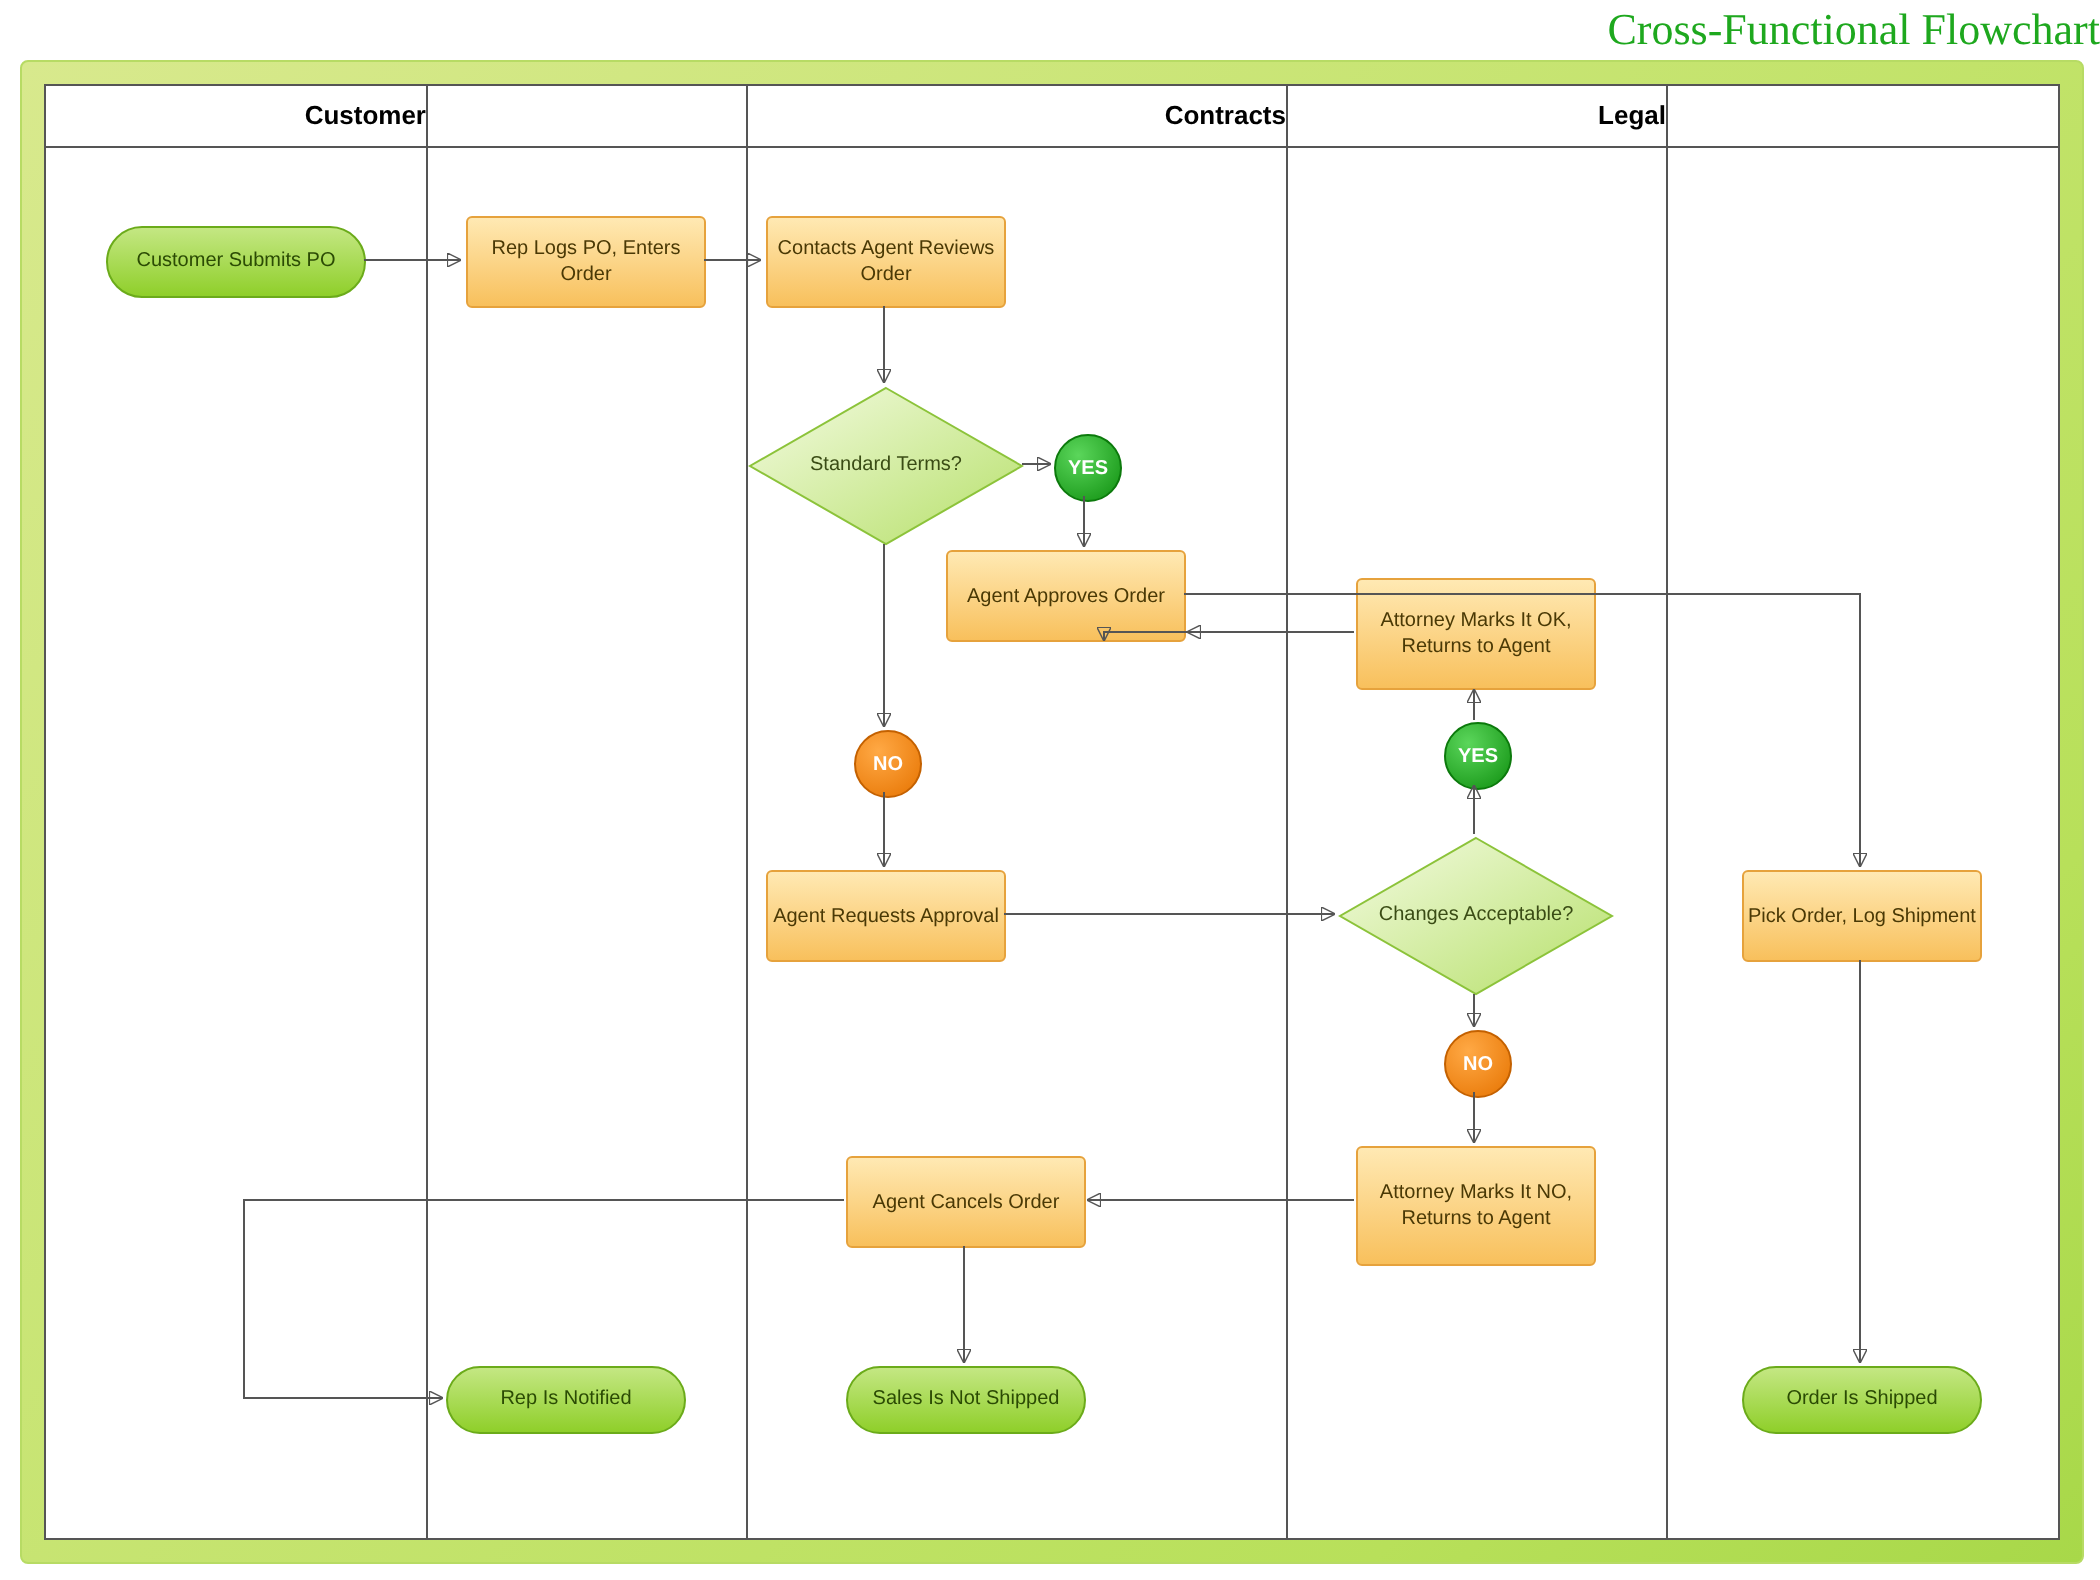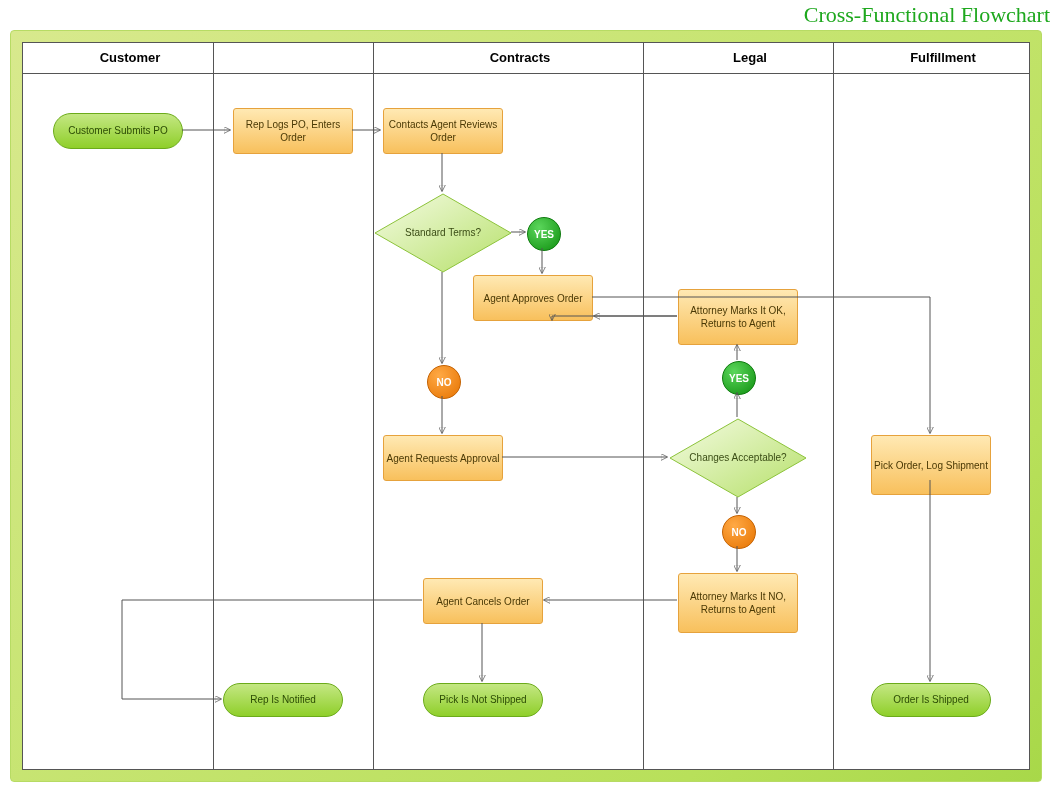--- a/index.html
+++ b/index.html
@@ -15,22 +15,22 @@
     font-size:22px;color:#1ea81e;font-family:Georgia,serif;
   }
   
   .lanes{
     position:absolute;left:22px;top:42px;width:1006px;height:726px;
     background:#fff;border:1px solid #555;
   }
   .lane-divider{position:absolute;top:0;bottom:0;width:1px;background:#555;}
   .hdr-divider{position:absolute;left:0;right:0;top:30px;height:1px;background:#555;}
   .lane-hdr{
-    position:absolute;top:0;height:30px;line-height:30px;text-align:center;
-    font-size:13px;font-weight:bold;color:#000;margin-left:12px;
+    position:absolute;top:0;height:30px;line-height:30px;text-align:right;
+    font-size:13px;font-weight:bold;color:#000;
   }
   
   .process{
     position:absolute;background:linear-gradient(180deg,#ffe9b3 0%,#f8c05c 100%);
     border:1px solid #e6a23c;border-radius:3px;font-size:10px;color:#4a3905;
     display:flex;align-items:center;justify-content:center;text-align:center;
     padding:2px;box-sizing:border-box;line-height:1.3;
   }
   .terminator{
     position:absolute;background:linear-gradient(180deg,#c4e783 0%,#8fcf2a 100%);
@@ -66,21 +66,20 @@
     <div class="hdr-divider"></div>
 
     <div class="lane-divider" style="left:190px"></div>
     <div class="lane-divider" style="left:350px"></div>
     <div class="lane-divider" style="left:620px"></div>
     <div class="lane-divider" style="left:810px"></div>
 
     <div class="lane-hdr" style="left:0;width:190px">Customer</div>
     <div class="lane-hdr" style="left:350px;width:270px">Contracts</div>
     <div class="lane-hdr" style="left:620px;width:190px">Legal</div>
-    <div class="lane-hdr" style="left:810px;width:196px">Fulfillment</div>
 
     <div class="terminator" style="left:30px;top:70px;width:130px;height:36px">Customer Submits PO</div>
 
     <div class="process" style="left:210px;top:65px;width:120px;height:46px">Rep Logs PO, Enters Order</div>
 
     <div class="process" style="left:360px;top:65px;width:120px;height:46px">Contacts Agent Reviews Order</div>
 
     <div class="decision" style="left:351px;top:150px;width:138px;height:80px">
       <svg width="138" height="80" viewBox="0 0 138 80">
         <defs>
@@ -117,25 +116,25 @@
       </svg>
       <span>Changes Acceptable?</span>
     </div>
 
     <div class="badge no" style="left:699px;top:472px">NO</div>
 
     <div class="process" style="left:655px;top:530px;width:120px;height:60px">Attorney Marks It NO, Returns to Agent</div>
 
     <div class="process" style="left:400px;top:535px;width:120px;height:46px">Agent Cancels Order</div>
 
-    <div class="process" style="left:848px;top:392px;width:120px;height:60px">Pick Order, Log Shipment</div>
+    <div class="process" style="left:848px;top:392px;width:120px;height:46px">Pick Order, Log Shipment</div>
 
     <div class="terminator" style="left:200px;top:640px;width:120px;height:34px">Rep Is Notified</div>
 
-    <div class="terminator" style="left:400px;top:640px;width:120px;height:34px">Pick Is Not Shipped</div>
+    <div class="terminator" style="left:400px;top:640px;width:120px;height:34px">Sales Is Not Shipped</div>
 
     <div class="terminator" style="left:848px;top:640px;width:120px;height:34px">Order Is Shipped</div>
   </div>
 
   <svg class="arrows">
     <defs>
       <marker id="ah" viewBox="0 0 10 10" refX="9" refY="5" markerWidth="7" markerHeight="7" orient="auto">
         <path d="M0,0 L10,5 L0,10 z" fill="#555"></path>
       </marker>
     </defs>

